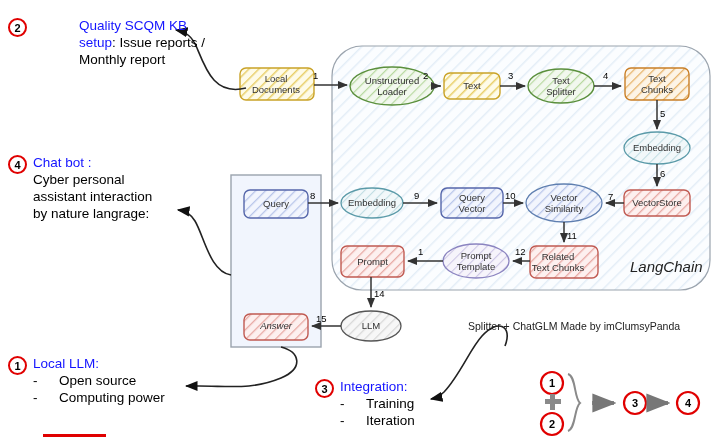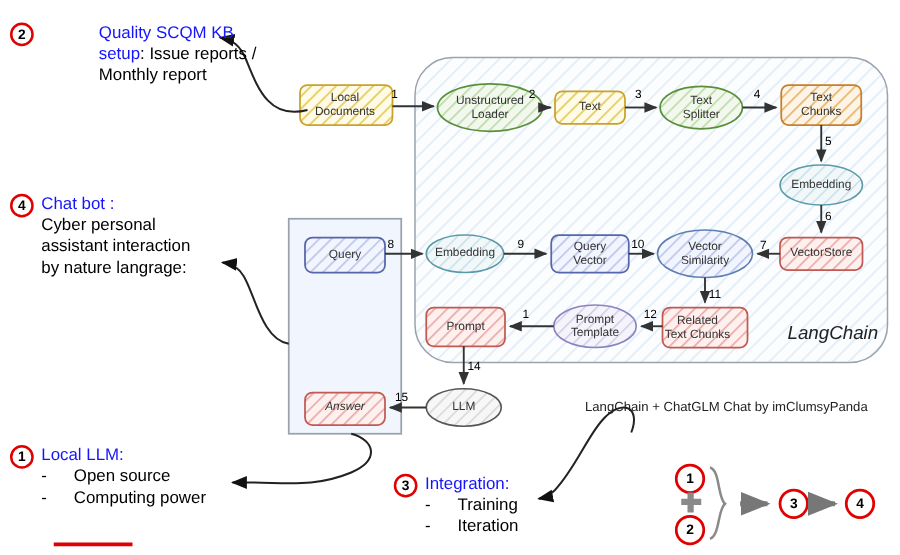--- a/index.html
+++ b/index.html
@@ -217,21 +217,21 @@
   <div class="numlab" style="left:310px;top:190px;">8</div>
   <div class="numlab" style="left:414px;top:190px;">9</div>
   <div class="numlab" style="left:505px;top:190px;">10</div>
   <div class="numlab" style="left:567px;top:210px;margin-top:20px;">11</div>
   <div class="numlab" style="left:515px;top:246px;">12</div>
   <div class="numlab" style="left:418px;top:246px;">1</div>
   <div class="numlab" style="left:374px;top:288px;">14</div>
   <div class="numlab" style="left:316px;top:313px;">15</div>
 
   <div class="lcname" style="left:630px;top:258px;font-style:italic;">LangChain</div>
-  <div class="credit" style="left:468px;top:320px;">LangChain + ChatGLM Chat by imClumsyPanda</div>
+  <div class="credit" style="left:468px;top:320px;">Splitter + ChatGLM Made by imClumsyPanda</div>
 
   <div class="badge" style="left:8px;top:18px;">2</div>
   <div class="ann" style="left:33px;top:17px;width:160px;margin-left:46px;">
     <div><span class="hl">Quality SCQM KB</span></div>
     <div><span class="hl">setup</span><span>: Issue reports /</span></div>
     <div>Monthly report</div>
   </div>
 
   <div class="badge" style="left:8px;top:155px;">4</div>
   <div class="ann" style="left:33px;top:154px;width:165px;">

